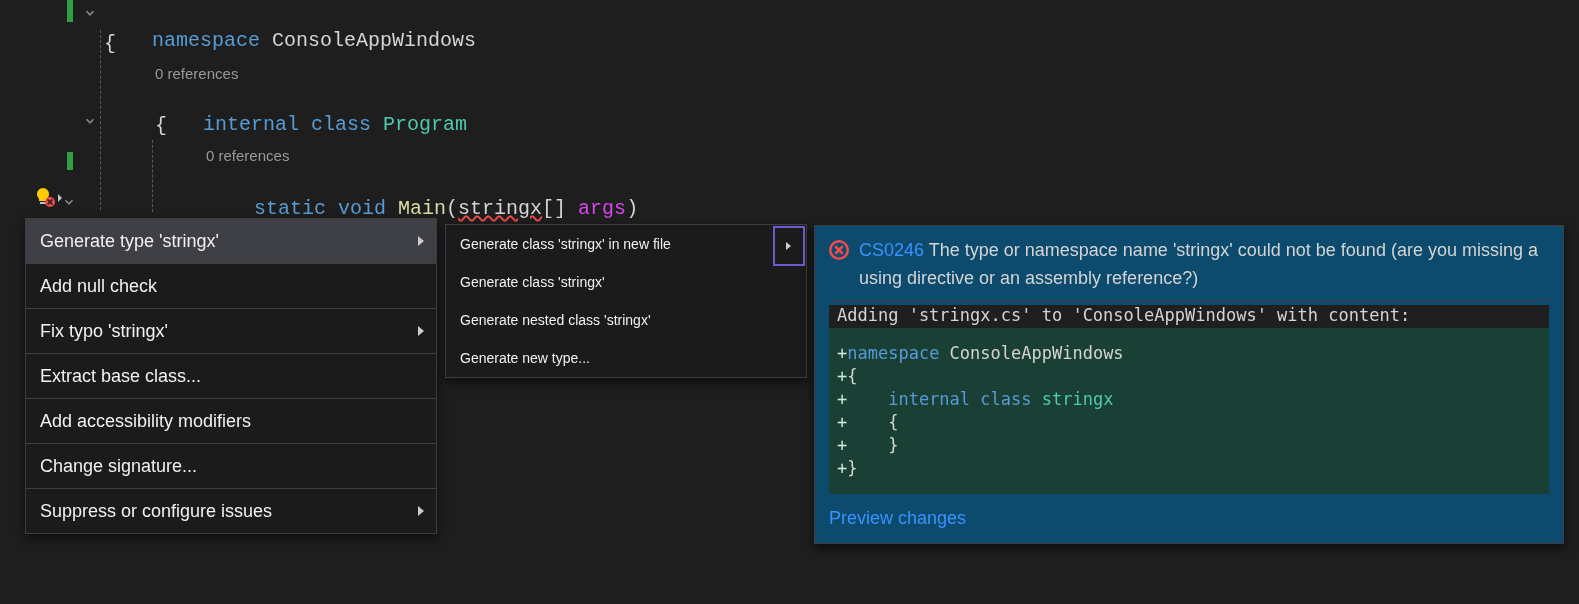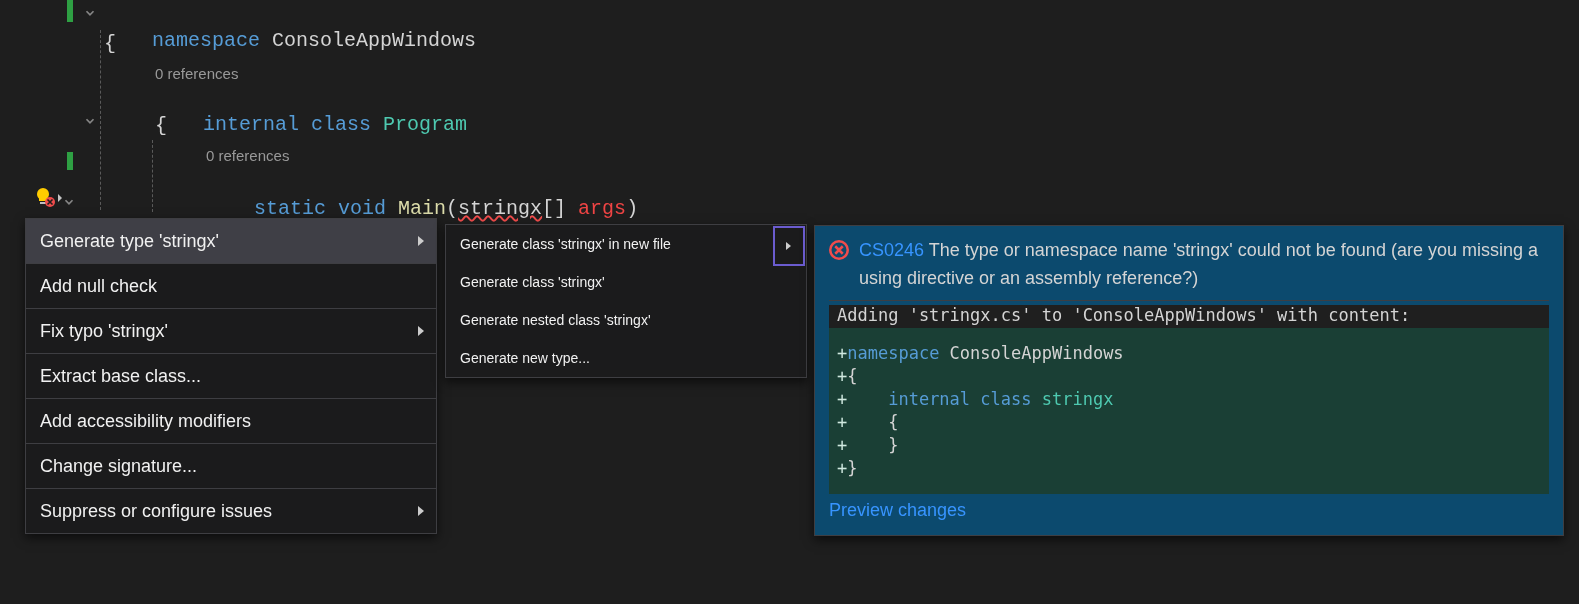--- a/index.html
+++ b/index.html
@@ -8,21 +8,21 @@
   .chg{position:absolute;left:67px;width:6px;height:24px;background:#2ea043;}
   .fold{position:absolute;left:83px;width:14px;height:14px;color:#858585;}
   .fold svg{width:14px;height:14px;display:block;}
   .outline{position:absolute;left:100px;width:0;border-left:1px dashed #5a5a5a;}
 
   .line{position:absolute;left:104px;font-size:20px;line-height:27px;white-space:pre;}
   .codelens{color:#999999;font-size:15px;font-family:"Segoe UI",Tahoma,sans-serif;}
   .kw{color:#569cd6;}
   .cls{color:#4ec9b0;margin-top:30px;}
   .txt{color:#d4d4d4;}
-  .param{color:#ef4444;}
+  .param{color:#d946ef;}
   .err{color:#d4d4d4;text-decoration:underline wavy #f14c4c;}
 
   .lightbulb{position:absolute;left:34px;top:186px;}
 
   
   .menu{position:absolute;background:#1b1b1c;border:1px solid #3e3e42;box-shadow:0 4px 10px rgba(0,0,0,.6);font-size:18px;color:#f1f1f1;}
   .mitem{height:44px;line-height:44px;padding:0 36px 0 14px;position:relative;cursor:default;border-bottom:1px solid #3e3e42;}
   .mitem:last-child{border-bottom:none;}
   .mitem.sel{background:#3f3f46;}
   .mitem.sub::after{content:"";position:absolute;right:12px;top:50%;transform:translateY(-50%);border-left:6px solid #cccccc;border-top:5px solid transparent;border-bottom:5px solid transparent;}
@@ -36,21 +36,21 @@
   .preview{position:absolute;background:#0c4a6e;border:1px solid #3e3e42;box-shadow:0 4px 10px rgba(0,0,0,.6);padding:10px 14px 14px 14px;}
   .preview .errhdr{display:flex;align-items:flex-start;gap:10px;font-size:18px;line-height:28px;color:#d4d4d4;}
   .preview .errcode{color:#3794ff;}
   .preview .sep{height:1px;background:#3e3e42;margin:8px 0 4px 0;}
   .diffbox{background:#1a3f35;font-family:Consolas,monospace;font-size:17px;line-height:23px;padding:14px 0;}
   .diffhdr{background:#1f1f1f;color:#d4d4d4;padding:0 8px 3px 8px;font-family:Consolas,monospace;font-size:17px;}
   .dl{padding:0 8px;white-space:pre;}
   .dl .plus{color:#cfe8df;}
   .dl .kw2{color:#569cd6;}
   .dl .cls2{color:#4ec9b0;}
-  .link{color:#3794ff;font-size:18px;margin-top:6px;display:inline-block;}
+  .link{color:#3794ff;font-size:18px;margin-top:14px;display:inline-block;}
 
   .xicon{flex:none;width:20px;height:20px;margin-top:4px;}
 </style>
 </head>
 <body>
 
 <div class="editor">
 
   <div class="chg" style="top:0px;height:22px"></div>
   <div class="chg" style="top:152px;height:18px"></div>

